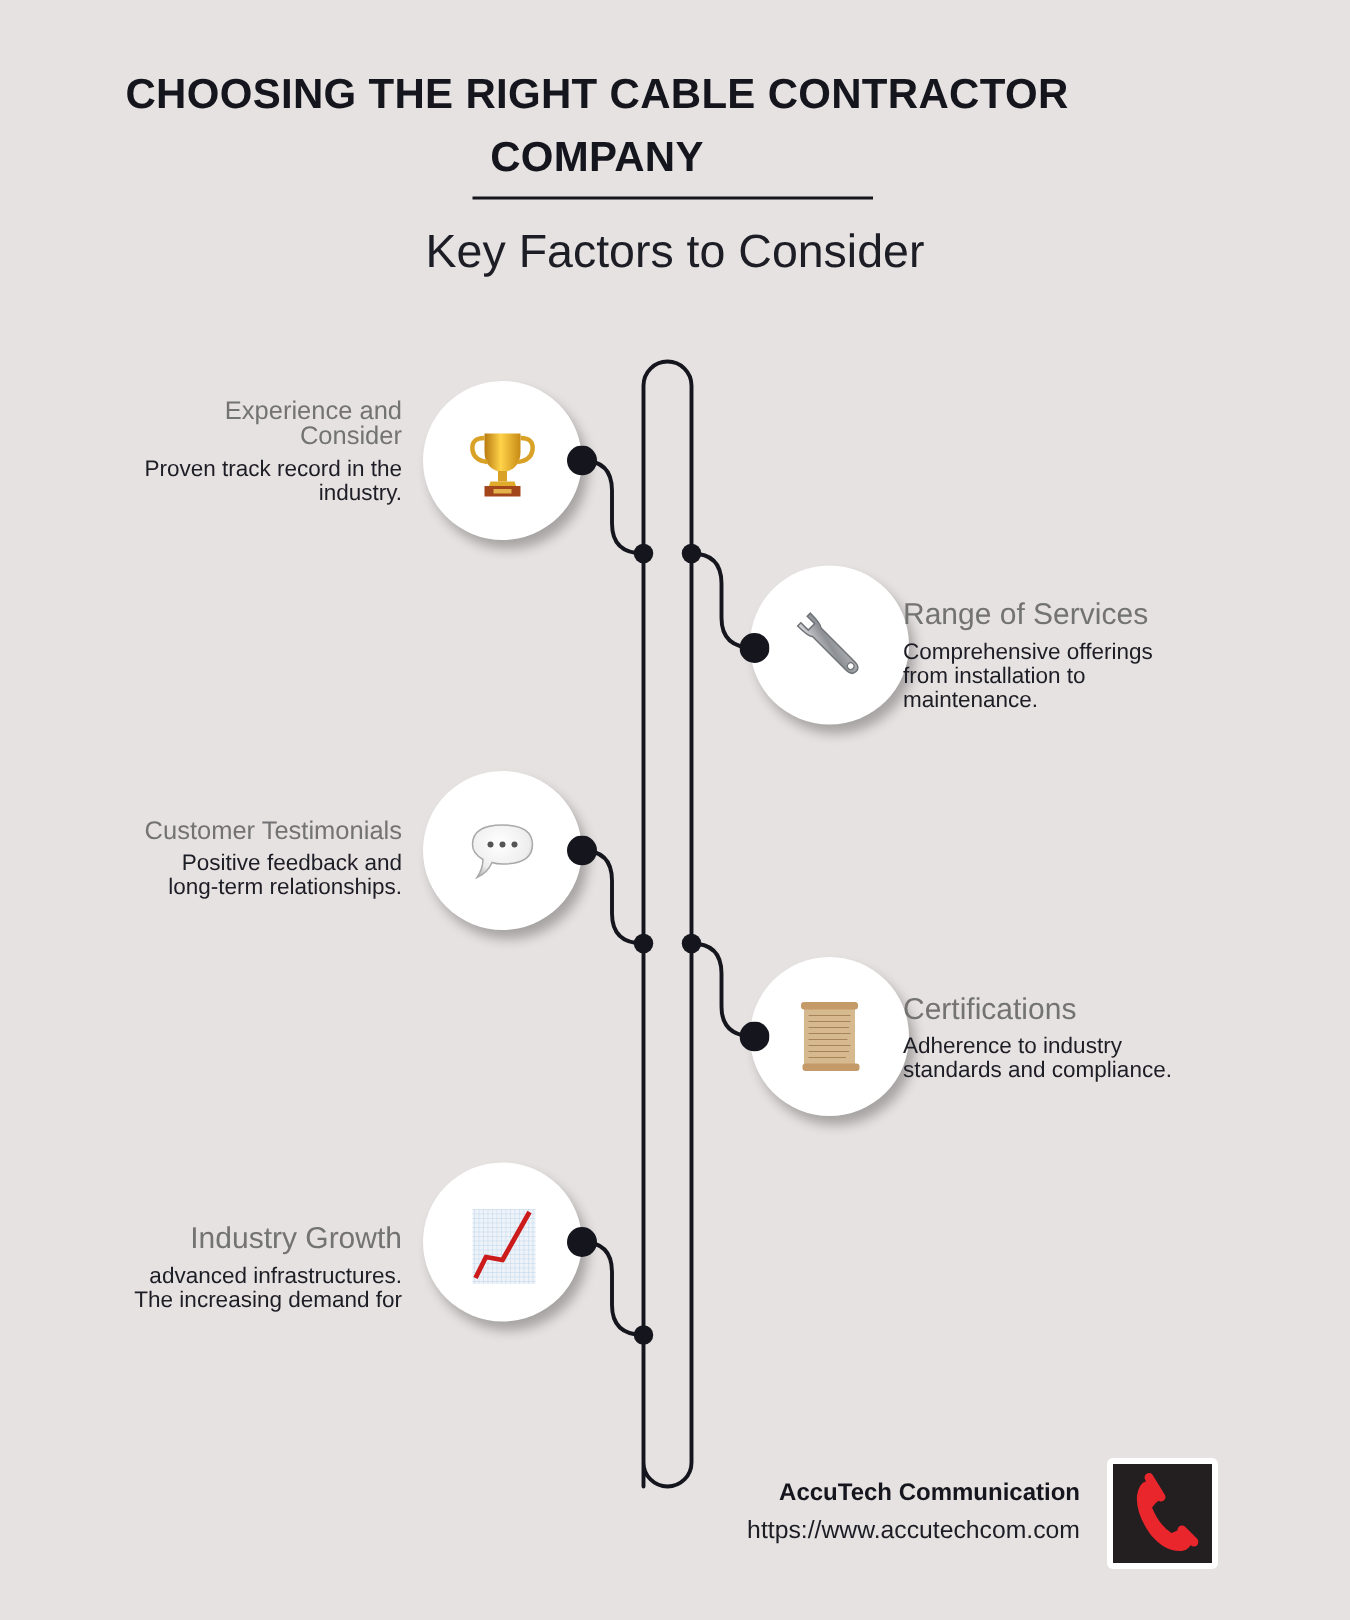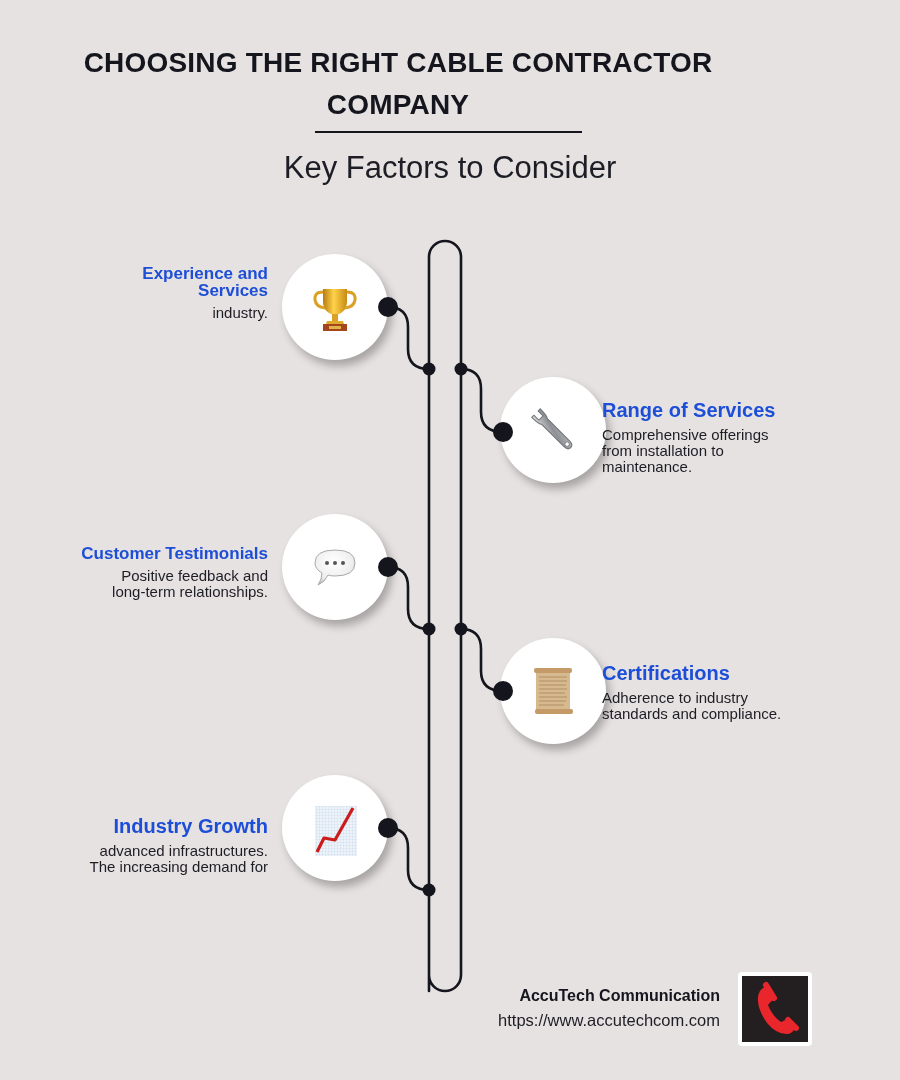--- a/index.html
+++ b/index.html
@@ -24,21 +24,21 @@
   svg.rail { position:absolute; left:0; top:0; width:900px; height:1080px; }
   .circle {
     position:absolute; width:106px; height:106px; border-radius:50%;
     background:#ffffff;
     box-shadow: 4px 6px 8px rgba(0,0,0,0.28);
     display:flex; align-items:center; justify-content:center;
   }
   .circle .icon { width:56px; height:56px; display:block; }
   .factor-left { position:absolute; width:260px; left:8px; text-align:right; }
   .factor-right { position:absolute; left:602px; width:240px; text-align:left; }
-  .f-title { font-weight:700; font-size:17px; line-height:17px; color:#1d4ed8; }
+  .f-title { font-weight:400; font-size:17px; line-height:17px; color:#737373; }
   .factor-right .f-title { font-size:20px; line-height:22px; }
   .f-desc { font-size:15px; line-height:16px; color:#1d1d25; margin-top:6px; }
   .footer-name {
     position:absolute; right:180px; top:987px; font-weight:700; font-size:16px; color:#15151d;
   }
   .footer-url {
     position:absolute; right:180px; top:1011px; font-size:16.5px; color:#1d1d25;
   }
   .phone-box {
     position:absolute; left:738px; top:972px; width:74px; height:74px;
@@ -74,23 +74,24 @@
     <circle cx="461" cy="369" r="6.5"></circle>
     <circle cx="429" cy="629" r="6.5"></circle>
     <circle cx="461" cy="629" r="6.5"></circle>
     <circle cx="429" cy="890" r="6.5"></circle>
   </g>
 </svg>
 
 <div class="factor-left" style="top:265px;">
   <div class="f-title">
     <div>Experience and</div>
-    <div>Services</div>
-  </div>
-  <div class="f-desc">
+    <div>Consider</div>
+  </div>
+  <div class="f-desc">
+    <div>Proven track record in the</div>
     <div>industry.</div>
   </div>
 </div>
 <div class="circle" style="left:282px; top:254px;">
   <svg class="icon" viewBox="0 0 56 56">
     <defs>
       <linearGradient id="gold" x1="0" x2="1">
         <stop offset="0" stop-color="#b97a10"></stop>
         <stop offset="0.45" stop-color="#ffd34a"></stop>
         <stop offset="1" stop-color="#c78a14"></stop>

